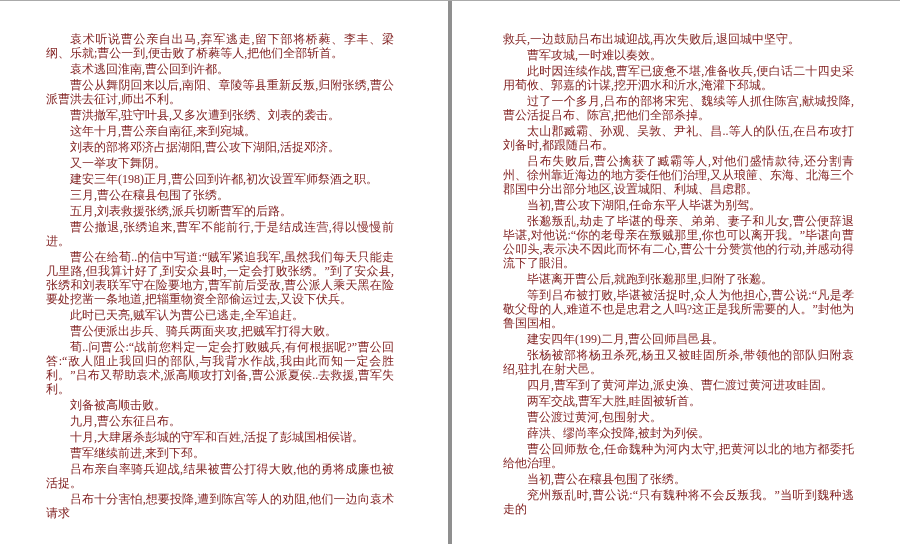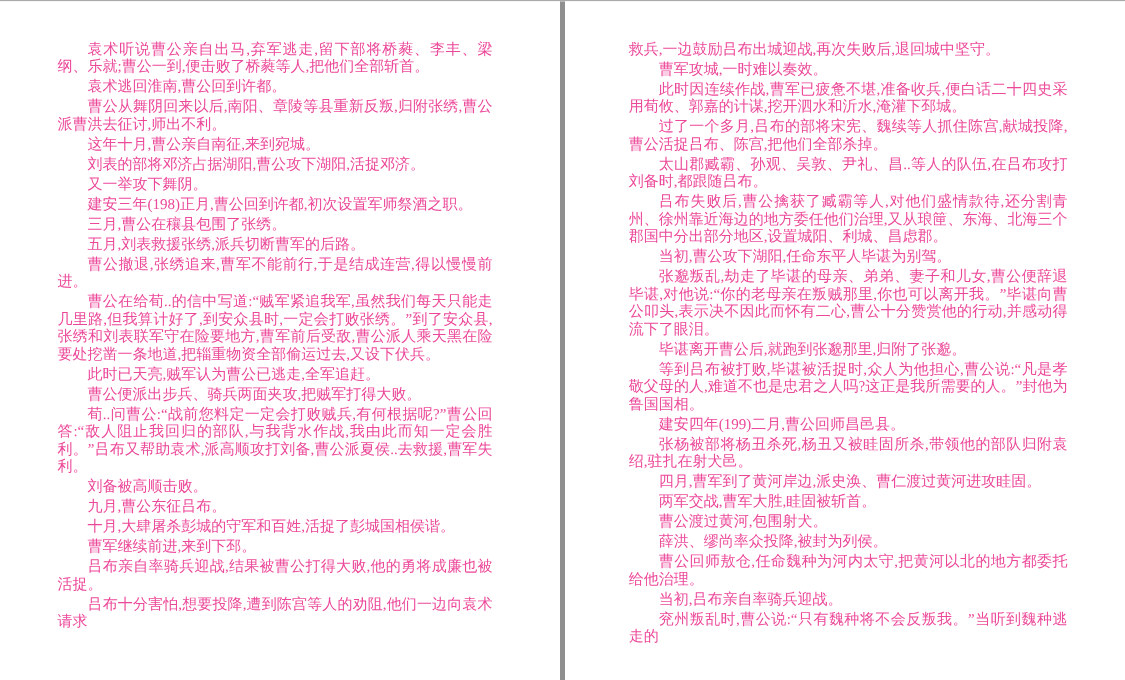--- a/index.html
+++ b/index.html
@@ -27,36 +27,37 @@
     top: 0;
     width: 4px;
     height: 544px;
     background: #8f8f8f;
   }
   .page-text p {
     margin: 0 0 2px 0;
     font-size: 12px;
     line-height: 14px;
     letter-spacing: 0;
-    color: #ec4899;
+    color: #7f1d1d;
     text-align: justify;
     text-indent: 24px;
     word-break: break-all;
   }
   .page-text p.no-indent { text-indent: 0; }
 </style>
 </head>
 <body>
 
 <div class="spread">
   <div class="page page-left">
     <div class="page-text">
         <p>袁术听说曹公亲自出马,弃军逃走,留下部将桥蕤、李丰、梁纲、乐就;曹公一到,便击败了桥蕤等人,把他们全部斩首。</p>
         <p>袁术逃回淮南,曹公回到许都。</p>
         <p>曹公从舞阴回来以后,南阳、章陵等县重新反叛,归附张绣,曹公派曹洪去征讨,师出不利。</p>
+        <p>曹洪撤军,驻守叶县,又多次遭到张绣、刘表的袭击。</p>
         <p>这年十月,曹公亲自南征,来到宛城。</p>
         <p>刘表的部将邓济占据湖阳,曹公攻下湖阳,活捉邓济。</p>
         <p>又一举攻下舞阴。</p>
         <p>建安三年(198)正月,曹公回到许都,初次设置军师祭酒之职。</p>
         <p>三月,曹公在穰县包围了张绣。</p>
         <p>五月,刘表救援张绣,派兵切断曹军的后路。</p>
         <p>曹公撤退,张绣追来,曹军不能前行,于是结成连营,得以慢慢前进。</p>
         <p>曹公在给荀..的信中写道:“贼军紧追我军,虽然我们每天只能走几里路,但我算计好了,到安众县时,一定会打败张绣。”到了安众县,张绣和刘表联军守在险要地方,曹军前后受敌,曹公派人乘天黑在险要处挖凿一条地道,把辎重物资全部偷运过去,又设下伏兵。</p>
         <p>此时已天亮,贼军认为曹公已逃走,全军追赶。</p>
         <p>曹公便派出步兵、骑兵两面夹攻,把贼军打得大败。</p>
@@ -82,17 +83,17 @@
         <p>张邈叛乱,劫走了毕谌的母亲、弟弟、妻子和儿女,曹公便辞退毕谌,对他说:“你的老母亲在叛贼那里,你也可以离开我。”毕谌向曹公叩头,表示决不因此而怀有二心,曹公十分赞赏他的行动,并感动得流下了眼泪。</p>
         <p>毕谌离开曹公后,就跑到张邈那里,归附了张邈。</p>
         <p>等到吕布被打败,毕谌被活捉时,众人为他担心,曹公说:“凡是孝敬父母的人,难道不也是忠君之人吗?这正是我所需要的人。”封他为鲁国国相。</p>
         <p>建安四年(199)二月,曹公回师昌邑县。</p>
         <p>张杨被部将杨丑杀死,杨丑又被眭固所杀,带领他的部队归附袁绍,驻扎在射犬邑。</p>
         <p>四月,曹军到了黄河岸边,派史涣、曹仁渡过黄河进攻眭固。</p>
         <p>两军交战,曹军大胜,眭固被斩首。</p>
         <p>曹公渡过黄河,包围射犬。</p>
         <p>薛洪、缪尚率众投降,被封为列侯。</p>
         <p>曹公回师敖仓,任命魏种为河内太守,把黄河以北的地方都委托给他治理。</p>
-        <p>当初,吕布亲自率骑兵迎战。</p>
+        <p>当初,曹公在穰县包围了张绣。</p>
         <p>兖州叛乱时,曹公说:“只有魏种将不会反叛我。”当听到魏种逃走的</p>
       </div>
   </div>
 </div>
 
 </body></html>

